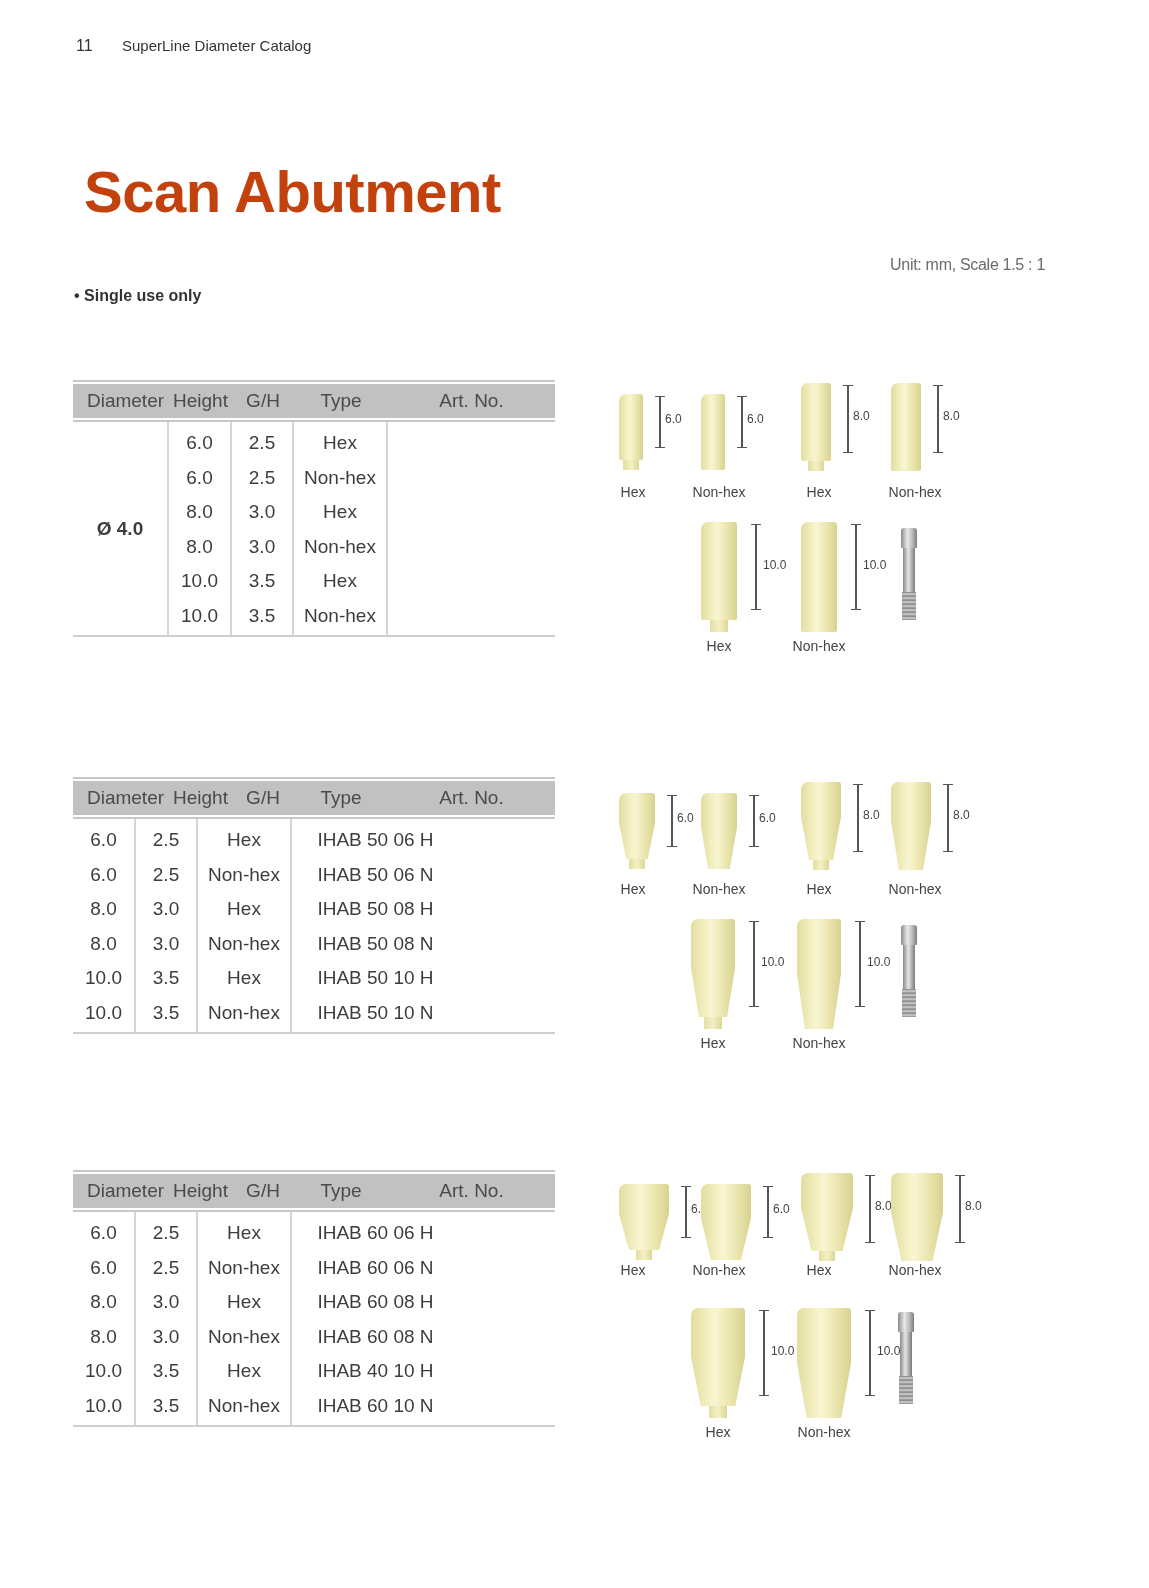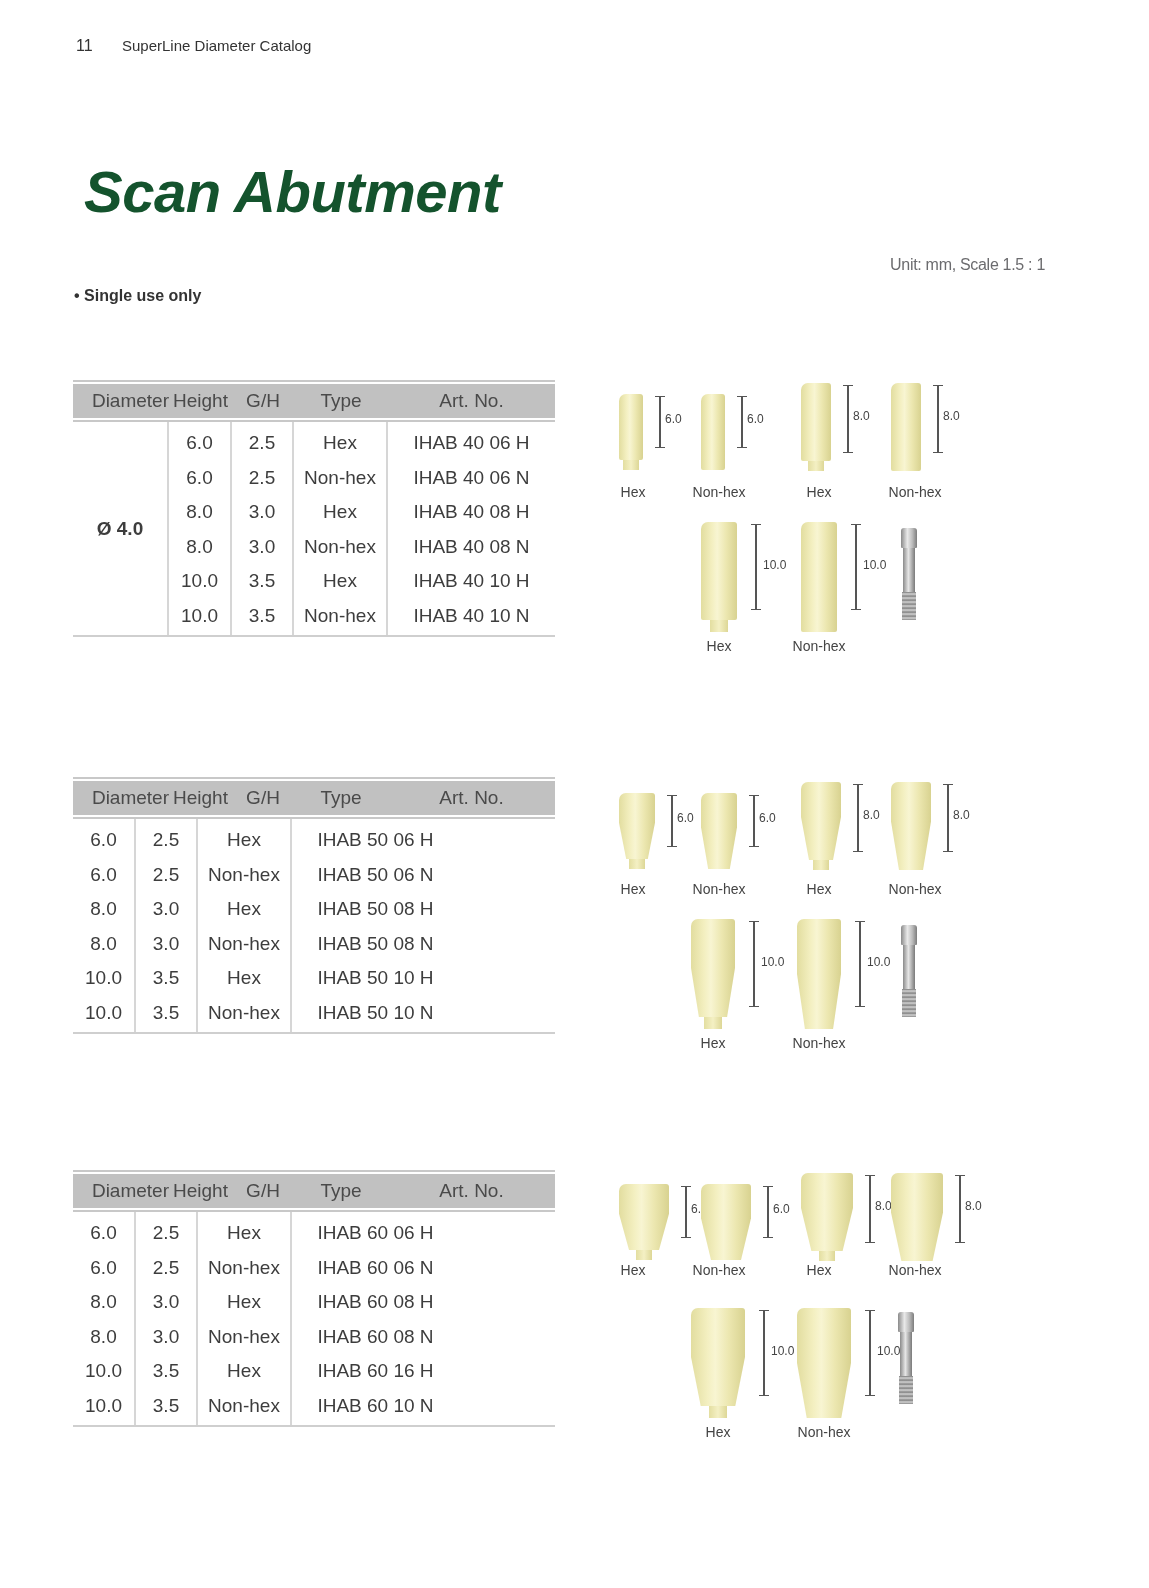--- a/index.html
+++ b/index.html
@@ -2,37 +2,37 @@
 <html><head>
 <meta charset="utf-8">
 <style>
   * { box-sizing: border-box; margin: 0; padding: 0; }
   html, body { width: 1149px; height: 1588px; background: #ffffff; }
   body { position: relative; font-family: "Liberation Sans", "DejaVu Sans", sans-serif; color: #3a3a3a; overflow: hidden; }
 
   .page-num { position: absolute; left: 76px; top: 37px; font-size: 16px; color: #333; }
   .running-head { position: absolute; left: 122px; top: 37px; font-size: 15px; color: #333; }
 
-  .title { position: absolute; left: 84px; top: 158px; font-size: 58px; font-weight: bold; color: #14532d; letter-spacing: -0.5px; font-style: italic; }
+  .title { position: absolute; left: 84px; top: 158px; font-size: 58px; font-weight: bold; color: #c2410c; letter-spacing: -0.5px; }
   .unit-note { position: absolute; right: 104px; top: 256px; font-size: 16px; color: #6b6b6e; letter-spacing: -0.3px; }
   .bullet-note { position: absolute; left: 74px; top: 287px; font-size: 16px; color: #333; font-weight: bold; }
 
   .section { position: absolute; left: 73px; width: 1000px; height: 300px; }
 
   
   .spec-table { position: absolute; left: 0; top: 0; width: 482px; }
   .tbl-topline { height: 2px; background: #c8c8c8; margin-bottom: 2px; }
   .tbl-header { display: flex; height: 34px; background: #c1c1c1; align-items: center; font-size: 19px; color: #4a4a4a; }
   .tbl-underline { height: 2px; background: #c8c8c8; margin-top: 2px; }
   .col-d { width: 96px; text-align: center; }
   .col-h { width: 63px; text-align: center; }
   .col-g { width: 62px; text-align: center; }
   .col-t { width: 94px; text-align: center; }
   .col-a { width: 167px; text-align: center; }
-  .tbl-header .col-d { text-align: right; padding-left: 9px; }
+  .tbl-header .col-d { text-align: center; padding-left: 9px; }
 
   .tbl-body { display: flex; height: 215px; border-bottom: 2px solid #cfcfcf; }
   .tbl-body .cell-col { display: flex; flex-direction: column; justify-content: space-around; padding: 4px 0 2px; border-right: 2px solid #d6d6d6; font-size: 19px; color: #3d3d3d; }
   .tbl-body .cell-col.last { border-right: none; }
   .tbl-body .diam { display: flex; align-items: center; justify-content: center; border-right: 2px solid #d6d6d6; font-size: 19px; font-weight: bold; color: #3d3d3d; }
   .tbl-body .cell-col span { display: block; height: 33.6px; line-height: 33.6px; text-align: center; }
 
   
   .fig-area { position: absolute; left: 520px; top: 0; width: 380px; height: 300px; }
   .abut { position: absolute; background: linear-gradient(90deg, #e2dd9f 0%, #f3efc0 30%, #f8f5d2 45%, #ece7b0 70%, #d8d290 100%); }
@@ -87,28 +87,20 @@
             <span>3.5</span>
             <span>3.5</span>
           </div>
         <div class="col-t cell-col">
             <span>Hex</span>
             <span>Non-hex</span>
             <span>Hex</span>
             <span>Non-hex</span>
             <span>Hex</span>
             <span>Non-hex</span>
-          </div>
-        <div class="col-a cell-col last">
-            <span>IHAB 40 06 H</span>
-            <span>IHAB 40 06 N</span>
-            <span>IHAB 40 08 H</span>
-            <span>IHAB 40 08 N</span>
-            <span>IHAB 40 10 H</span>
-            <span>IHAB 40 10 N</span>
           </div>
       </div>
     </div>
     <div class="fig-area">
         <div class="abut abut-top" style="left: 26px; top: 14px; width: 24px; height: 66px; clip-path: polygon(0px 0px, 100% 0px, 100% 100%, 80% 100%, 20% 100%, 0px 100%);"></div>
         <div class="abut-foot" style="left: 30px; top: 80px; width: 16px; height: 10px;"></div>
         <div class="dim" style="left: 62px; top: 16px; height: 52px;"></div>
         <div class="dim-label" style="left: 72px; top: 32px;">6.0</div>
         <div class="fig-label" style="left: 0px; top: 104px;">Hex</div>
         <div class="abut abut-top" style="left: 108px; top: 14px; width: 24px; height: 76px; clip-path: polygon(0px 0px, 100% 0px, 100% 100%, 80% 100%, 20% 100%, 0px 100%);"></div>
@@ -257,21 +249,21 @@
             <span>Hex</span>
             <span>Non-hex</span>
             <span>Hex</span>
             <span>Non-hex</span>
           </div>
         <div class="col-a cell-col last">
             <span>IHAB 60 06 H</span>
             <span>IHAB 60 06 N</span>
             <span>IHAB 60 08 H</span>
             <span>IHAB 60 08 N</span>
-            <span>IHAB 60 16 H</span>
+            <span>IHAB 40 10 H</span>
             <span>IHAB 60 10 N</span>
           </div>
       </div>
     </div>
     <div class="fig-area">
         <div class="abut abut-top" style="left: 26px; top: 14px; width: 50px; height: 66px; clip-path: polygon(0px 0px, 100% 0px, 100% 45%, 80% 100%, 20% 100%, 0px 45%);"></div>
         <div class="abut-foot" style="left: 43px; top: 80px; width: 16px; height: 10px;"></div>
         <div class="dim" style="left: 88px; top: 16px; height: 52px;"></div>
         <div class="dim-label" style="left: 98px; top: 32px;">6.0</div>
         <div class="fig-label" style="left: 0px; top: 92px;">Hex</div>

